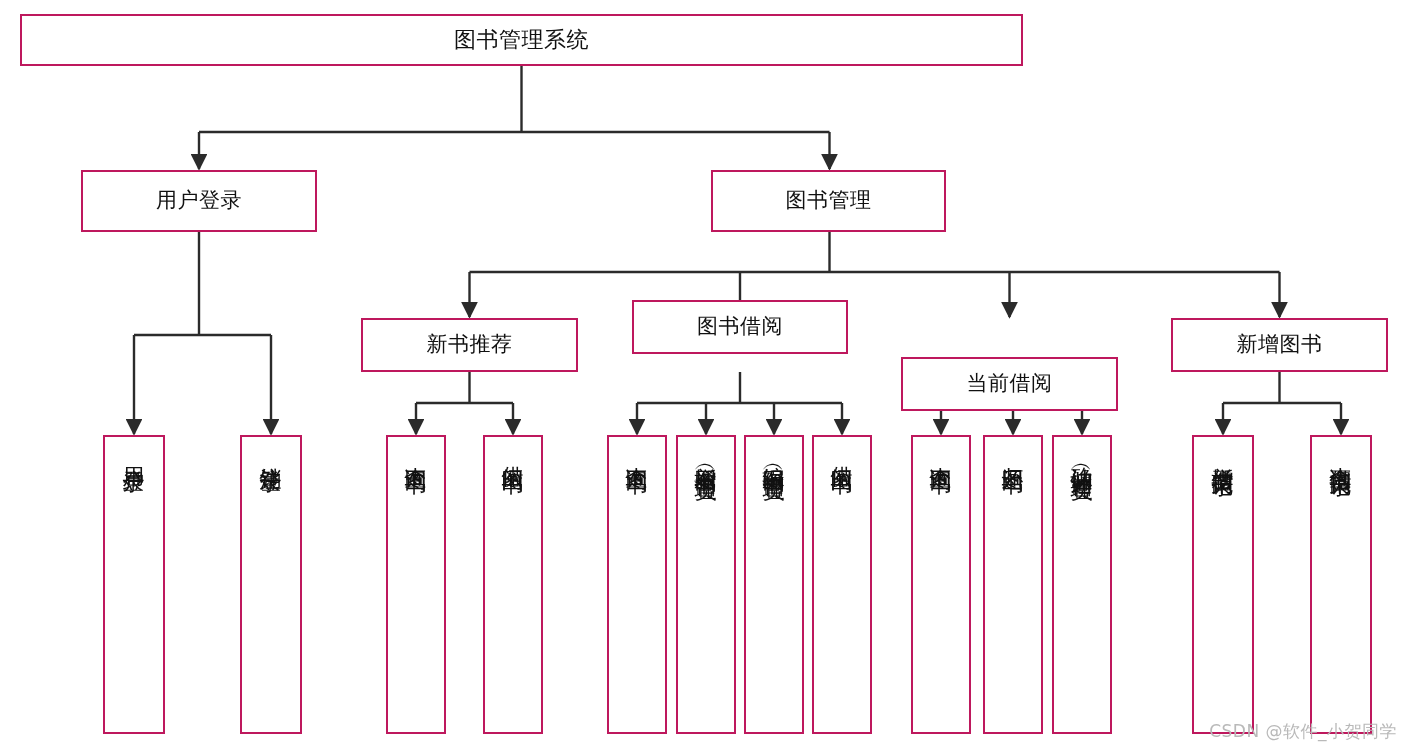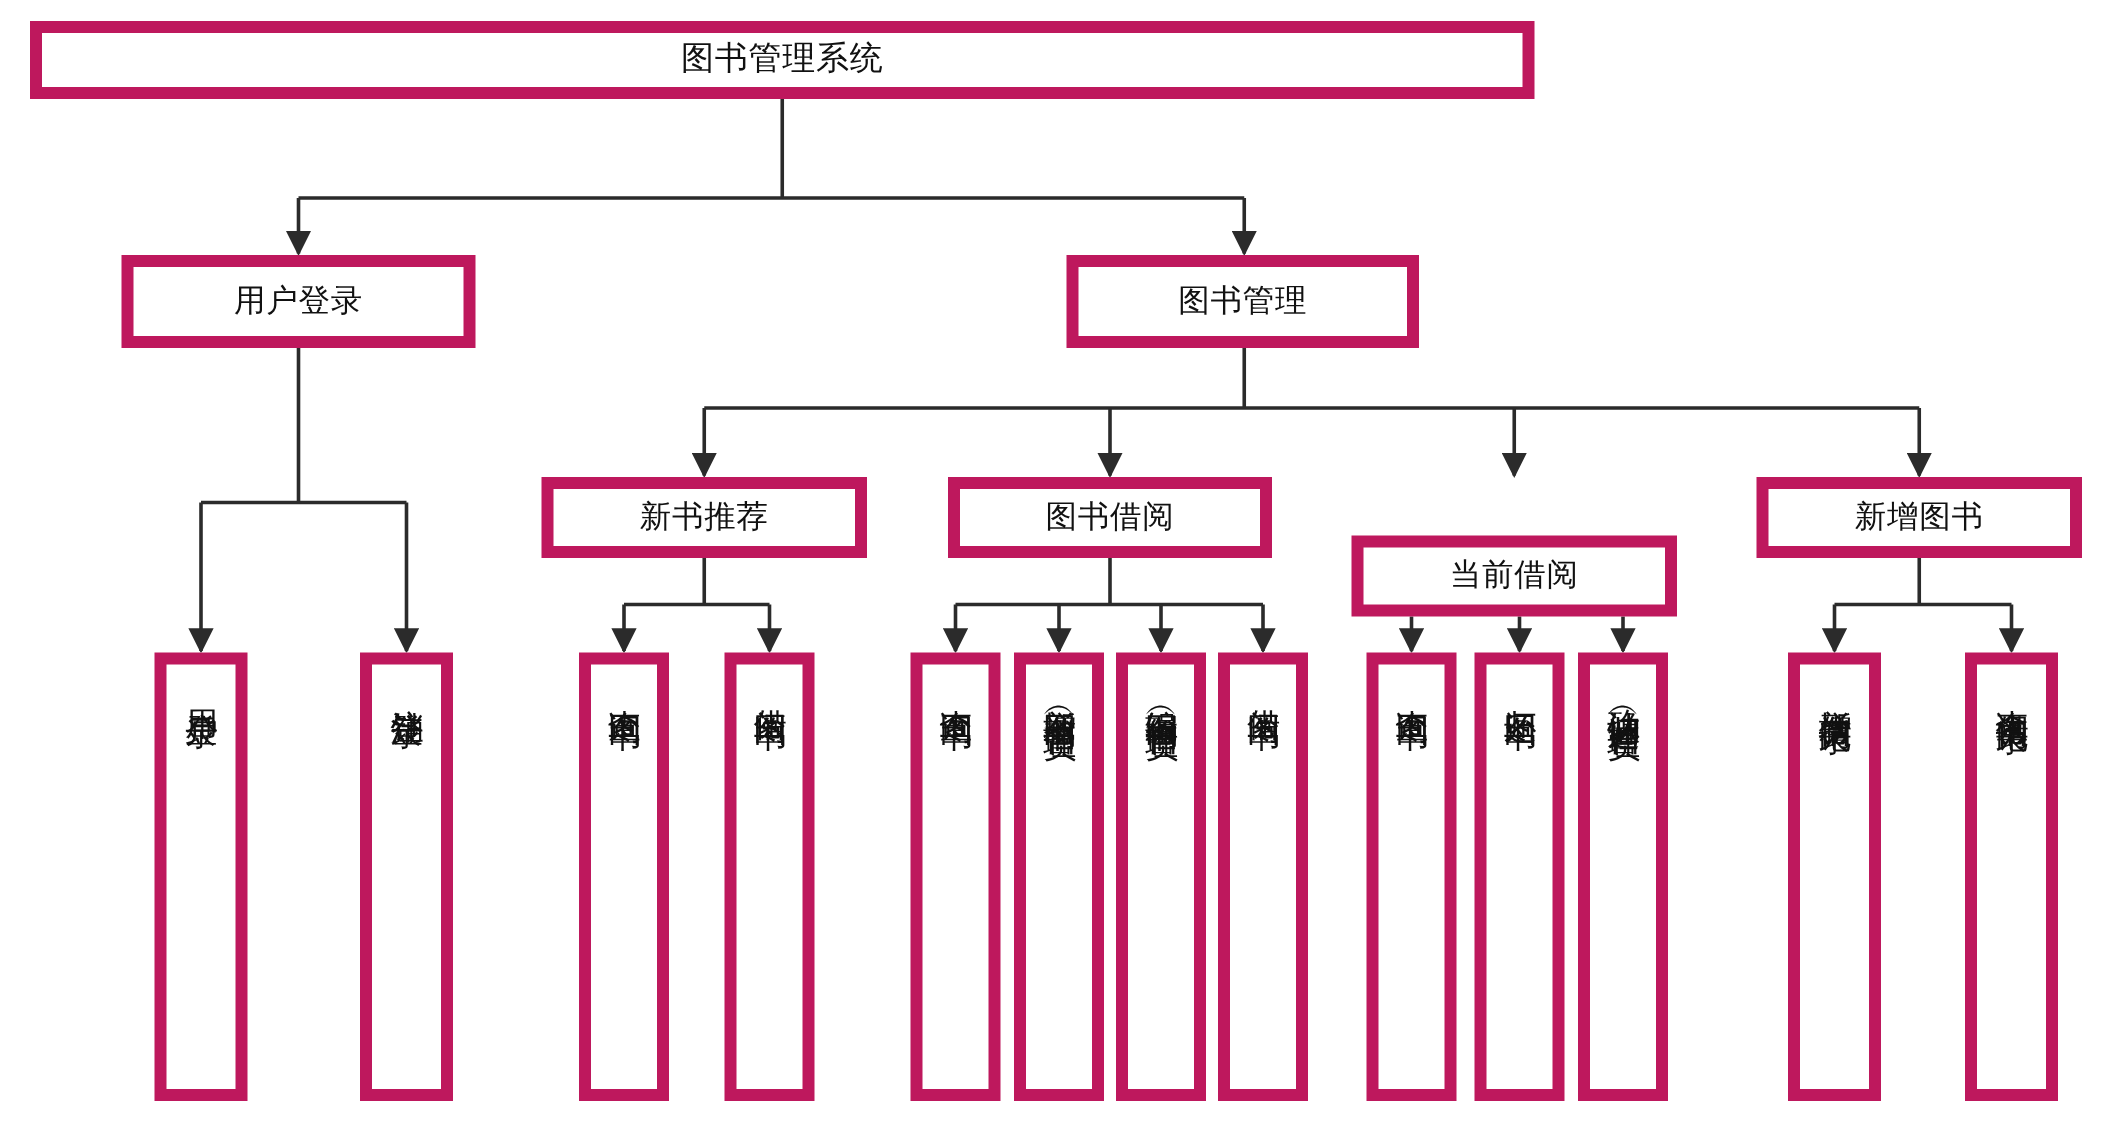--- a/index.html
+++ b/index.html
@@ -21,21 +21,21 @@
     position: absolute;
     left: 0;
     top: 0;
     width: 1405px;
     height: 747px;
   }
   .node {
     position: absolute;
     box-sizing: border-box;
     background: #ffffff;
-    border: 8px solid #be185d;
+    border: 2px solid #be185d;
     display: flex;
     align-items: center;
     justify-content: center;
     color: #111111;
     z-index: 2;
   }
   .node .label {
     display: block;
     text-align: center;
     line-height: 1.12;
@@ -122,21 +122,21 @@
       </div>
       <div class="node horiz" style="left: 81px; top: 170px; width: 236px; height: 62px;">
         <span class="label">用户登录</span>
       </div>
       <div class="node horiz" style="left: 711px; top: 170px; width: 235px; height: 62px;">
         <span class="label">图书管理</span>
       </div>
       <div class="node horiz" style="left: 361px; top: 318px; width: 217px; height: 54px;">
         <span class="label">新书推荐</span>
       </div>
-      <div class="node horiz" style="left: 632px; top: 318px; width: 216px; height: 54px;">
+      <div class="node horiz" style="left: 632px; top: 300px; width: 216px; height: 54px;">
         <span class="label">图书借阅</span>
       </div>
       <div class="node horiz" style="left: 901px; top: 318px; width: 217px; height: 54px; margin-top: 39px;">
         <span class="label">当前借阅</span>
       </div>
       <div class="node horiz" style="left: 1171px; top: 318px; width: 217px; height: 54px;">
         <span class="label">新增图书</span>
       </div>
       <div class="node vert" style="left: 103px; top: 435px; width: 62px; height: 299px;">
         <span class="label">用户登录</span>
@@ -172,13 +172,14 @@
         <span class="label">确认归还（管理员）</span>
       </div>
       <div class="node vert" style="left: 1192px; top: 435px; width: 62px; height: 299px;">
         <span class="label">新增借阅记录</span>
       </div>
       <div class="node vert" style="left: 1310px; top: 435px; width: 62px; height: 299px;">
         <span class="label">查询借阅记录</span>
       </div>
     </div>
 
+  <div class="watermark">CSDN @软件_小贺同学</div>
 </div>
 
 </body></html>

